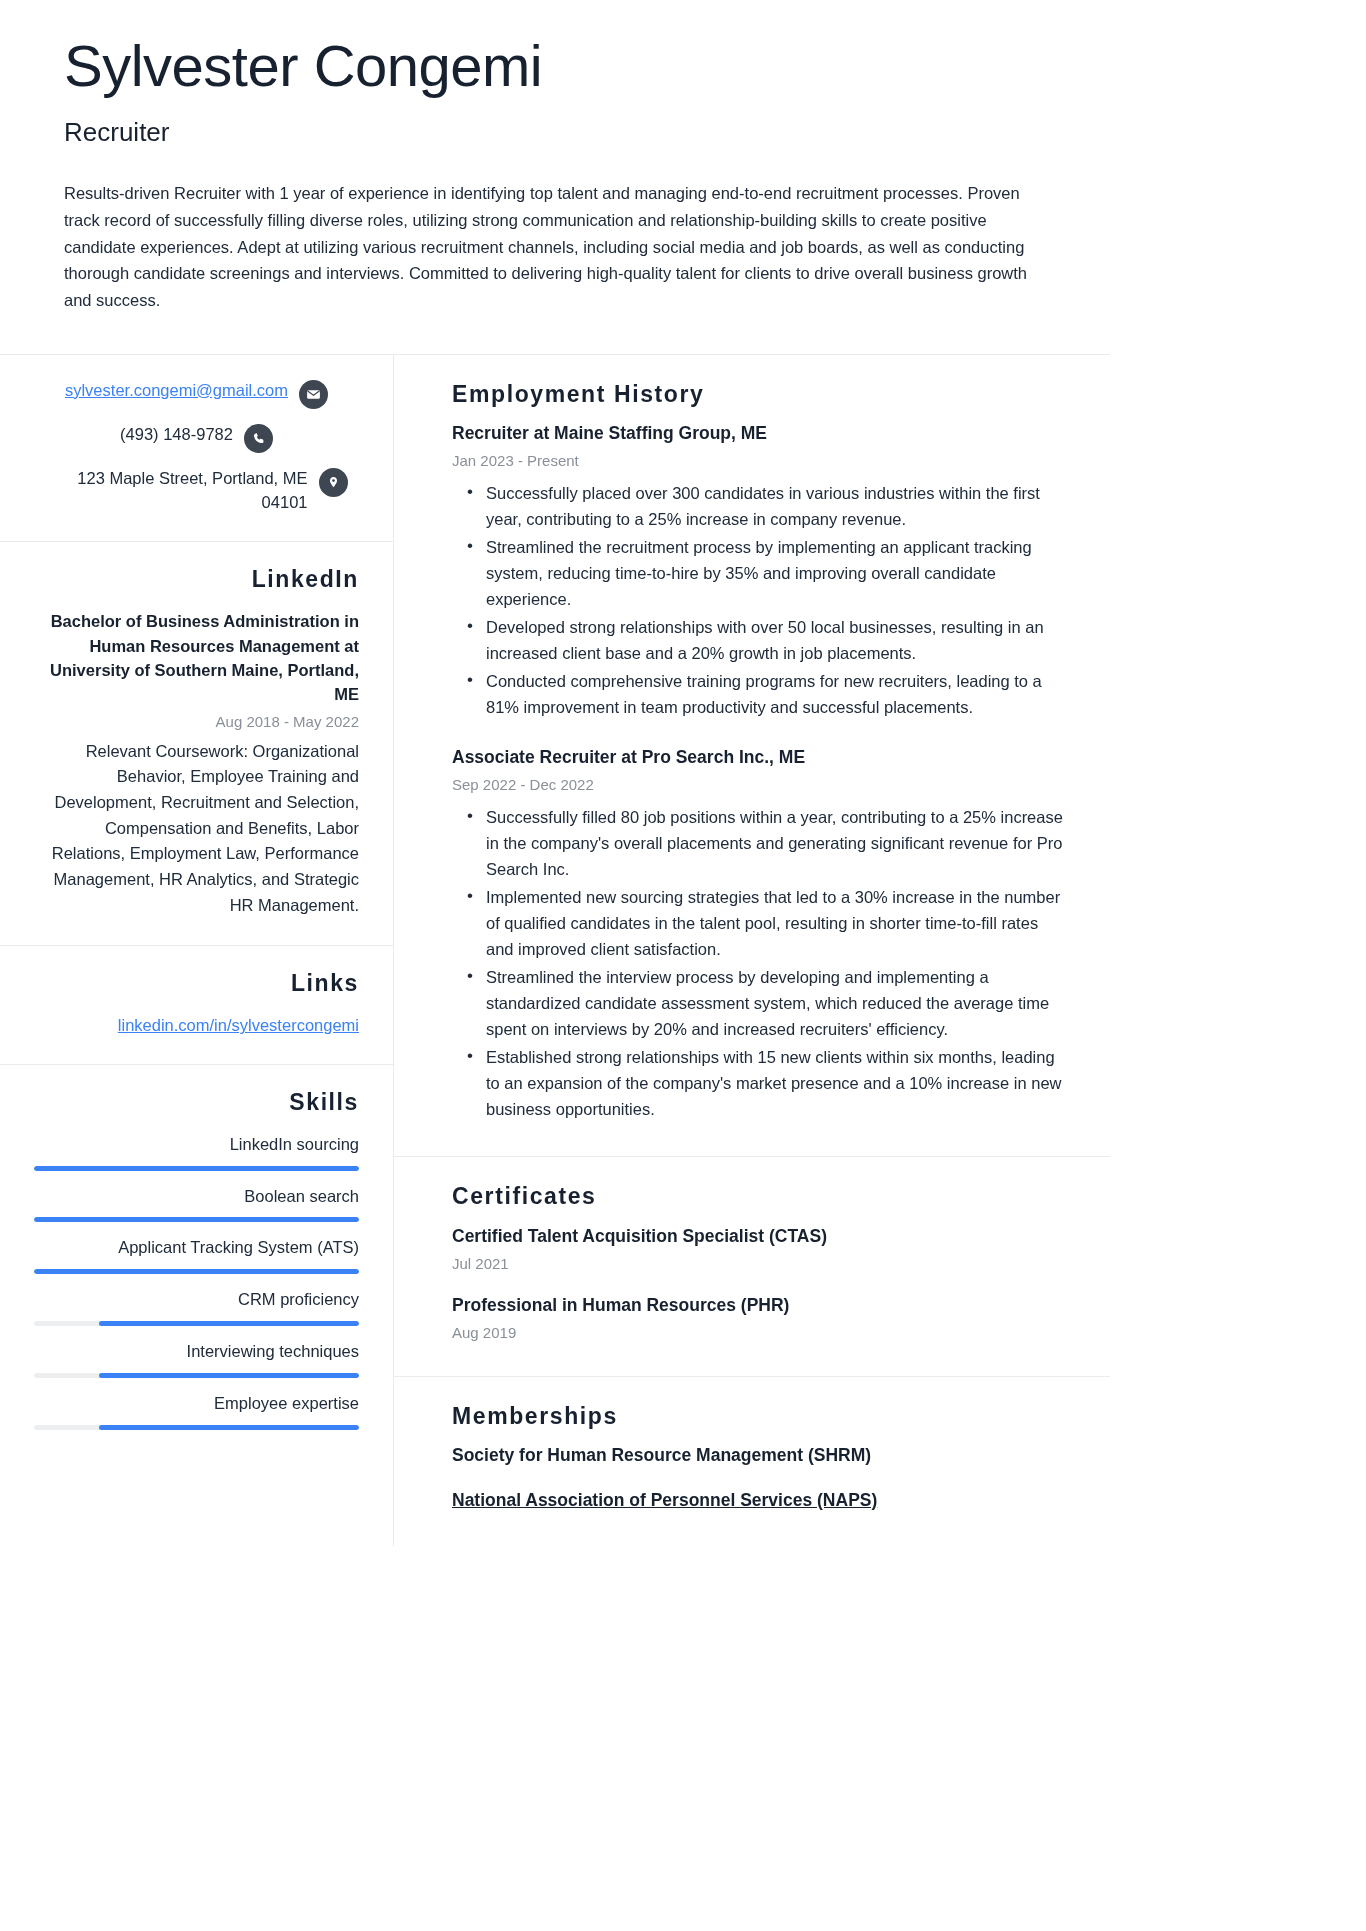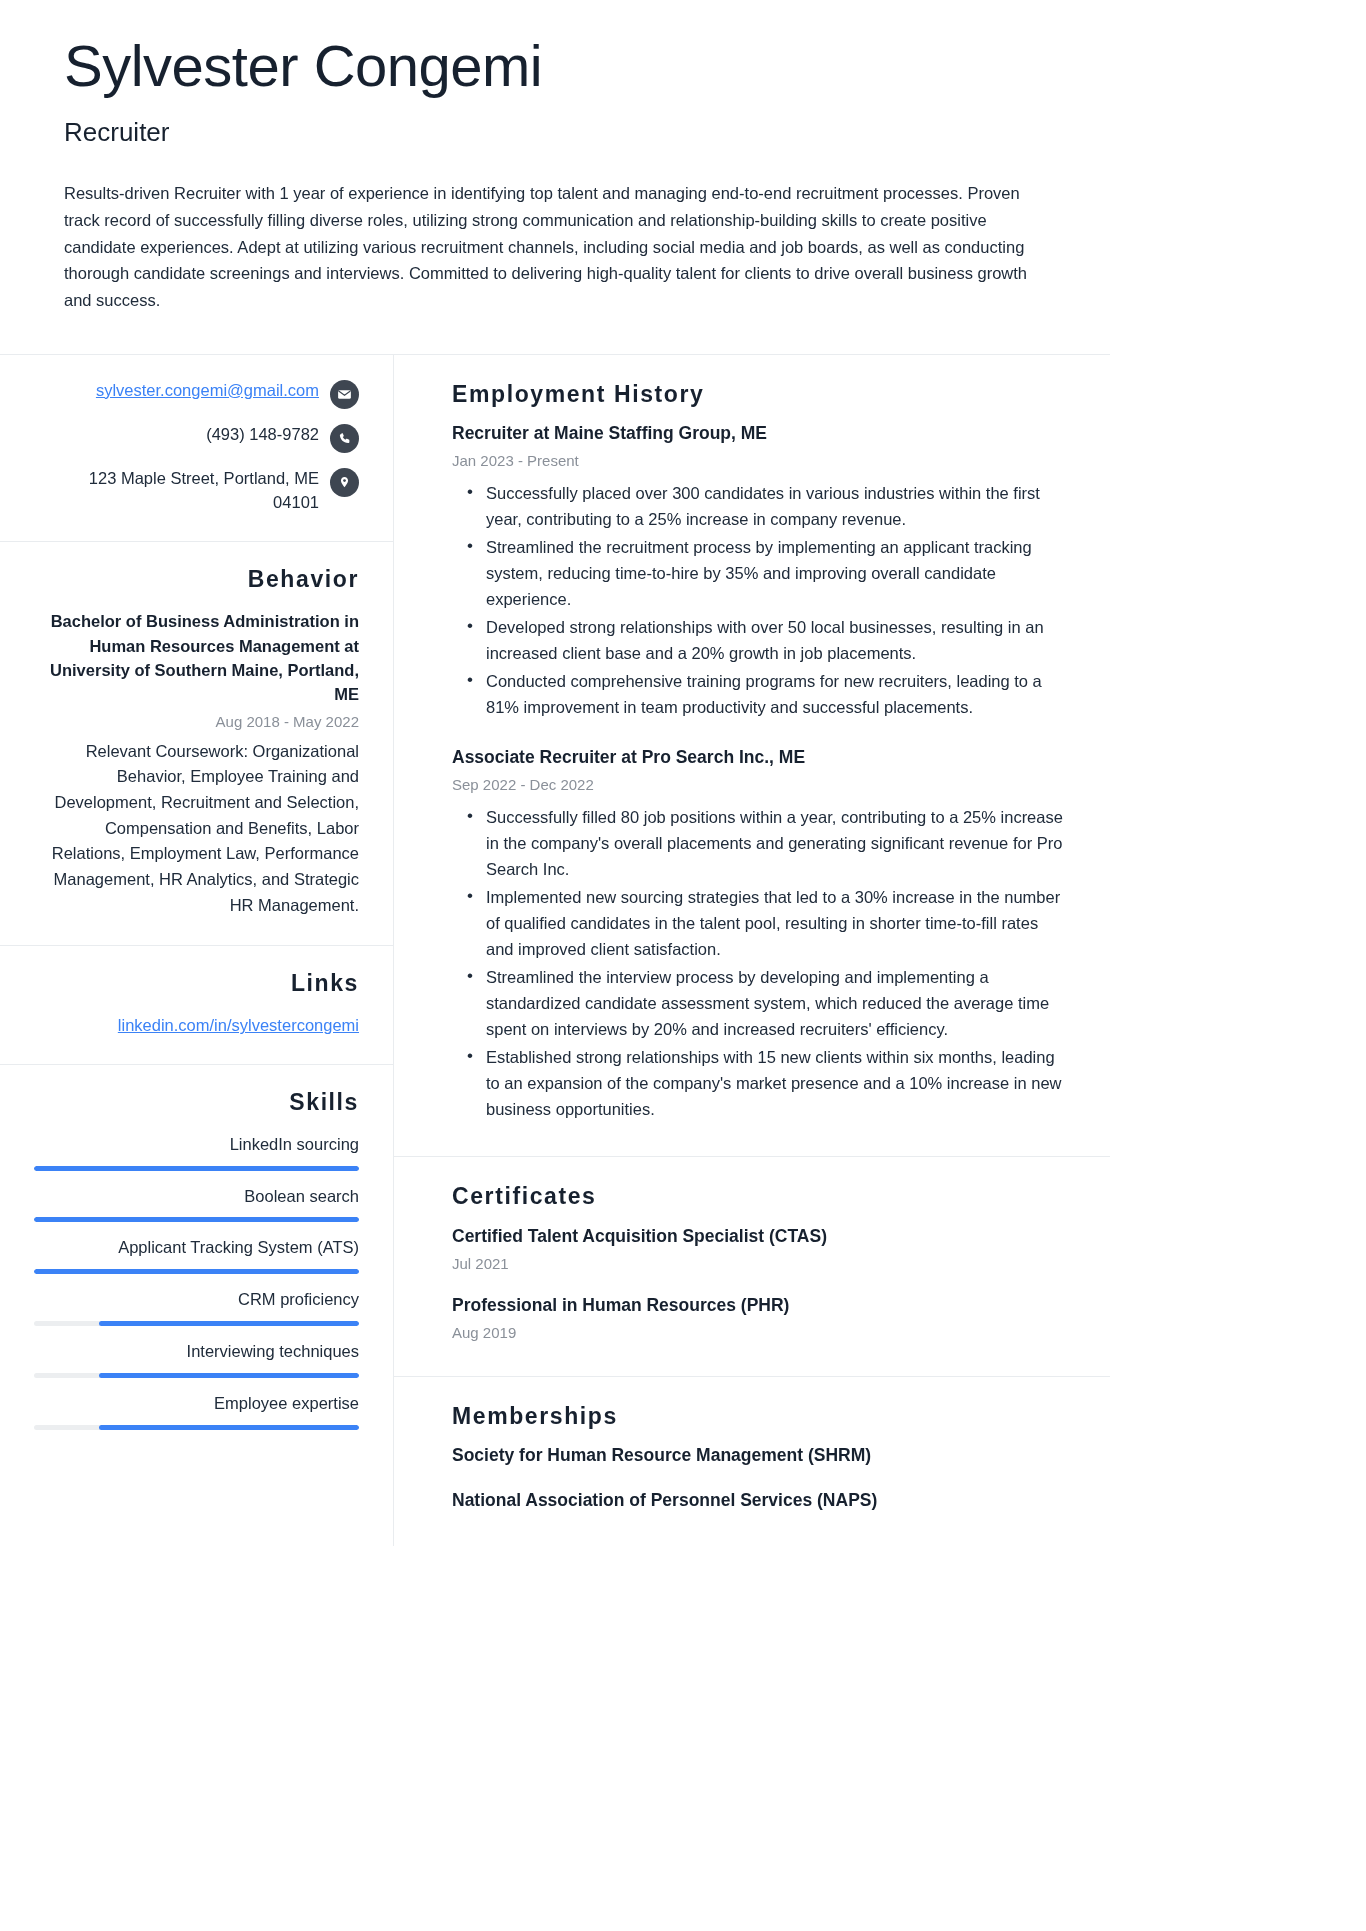--- a/index.html
+++ b/index.html
@@ -80,21 +80,21 @@
   .block-right {
     padding: 26px 40px 30px 58px;
     border-bottom: 1px solid #e9ecef;
   }
   .block-right:last-child { border-bottom: none; }
 
   
   .contact-row {
     display: flex;
     align-items: flex-start;
-    justify-content: flex-end;
+    justify-content: center;
     gap: 11px;
     margin-bottom: 14px;
   }
   .contact-row:last-child { margin-bottom: 0; }
 
   .contact-text {
     font-size: 16.5px;
     line-height: 1.45;
     color: #202c3b;
     text-align: right;
@@ -250,21 +250,21 @@
   }
 
   
   .member {
     font-size: 17.5px;
     font-weight: 700;
     color: #17212f;
     line-height: 1.35;
     margin-bottom: 21px;
   }
-  .member:last-child { margin-bottom: 3px; }
+  .member:last-child { margin-bottom: 3px; text-decoration: underline; }
 </style>
 </head>
 <body>
 
 <div class="page">
 
   <div class="header">
     <h1 class="full-name">Sylvester Congemi</h1>
     <div class="job-title">Recruiter</div>
     <p class="summary">Results-driven Recruiter with 1 year of experience in identifying top talent and managing end-to-end recruitment processes. Proven track record of successfully filling diverse roles, utilizing strong communication and relationship-building skills to create positive candidate experiences. Adept at utilizing various recruitment channels, including social media and job boards, as well as conducting thorough candidate screenings and interviews. Committed to delivering high-quality talent for clients to drive overall business growth and success.</p>
@@ -303,21 +303,21 @@
             <svg width="15" height="15" viewBox="0 0 16 16" fill="none">
               <path d="M8 2.1c-2.1 0-3.8 1.7-3.8 3.8 0 2.8 3.8 7.2 3.8 7.2s3.8-4.4 3.8-7.2c0-2.1-1.7-3.8-3.8-3.8z" fill="#ffffff"></path>
               <circle cx="8" cy="5.9" r="1.45" fill="#3e4651"></circle>
             </svg>
           </span>
         </div>
 
       </div>
 
       <div class="block">
-        <h2 class="sec-heading">Behavior</h2>
+        <h2 class="sec-heading">LinkedIn</h2>
         <div>
           <div class="edu-degree">Bachelor of Business Administration in Human Resources Management at University of Southern Maine, Portland, ME</div>
           <div class="edu-date">Aug 2018 - May 2022</div>
           <div class="edu-desc">Relevant Coursework: Organizational Behavior, Employee Training and Development, Recruitment and Selection, Compensation and Benefits, Labor Relations, Employment Law, Performance Management, HR Analytics, and Strategic HR Management.</div>
         </div>
       </div>
 
       <div class="block">
         <h2 class="sec-heading">Links</h2>
         <div class="link-item">linkedin.com/in/sylvestercongemi</div>

